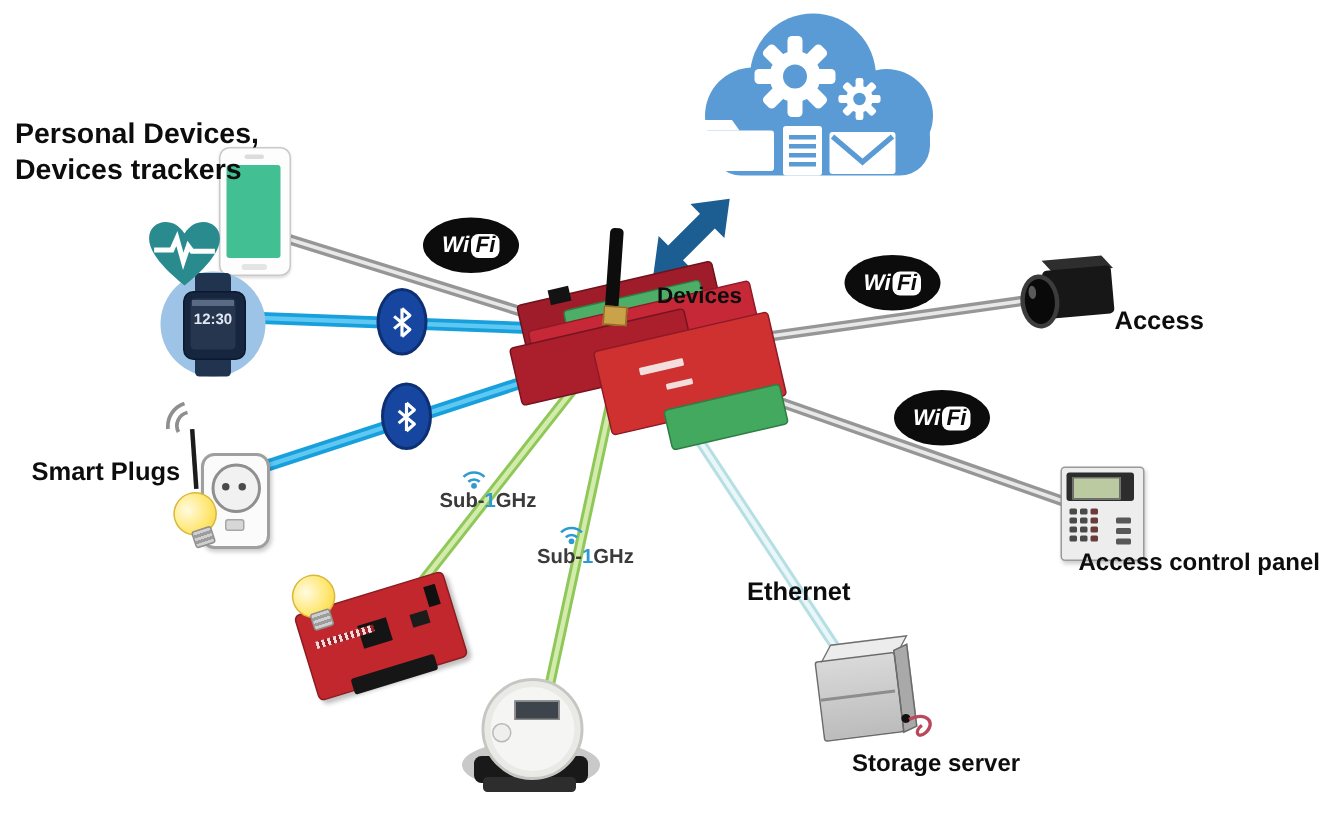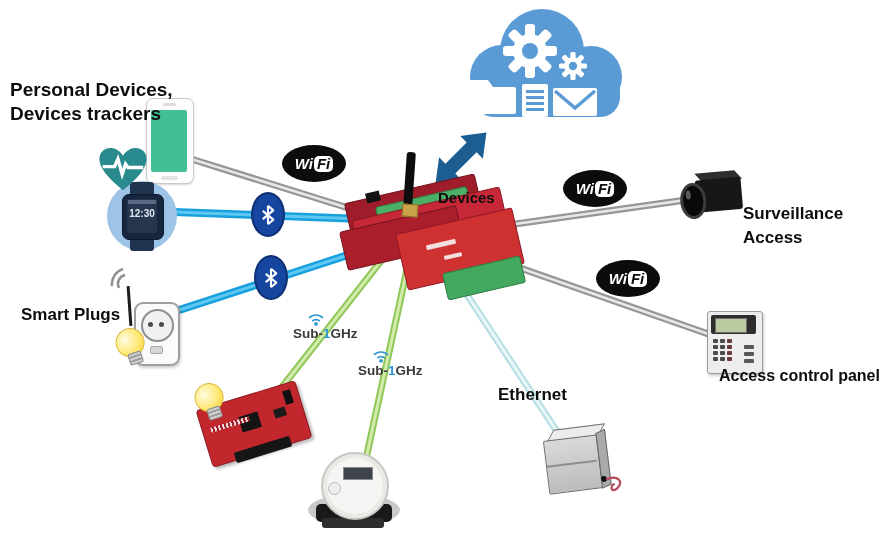--- a/index.html
+++ b/index.html
@@ -375,20 +375,20 @@
     </svg>
     <span>Sub-</span><span class="one">1</span><span>GHz</span>
   </div>
 
   <div class="lbl" style="left:10px;top:78px;font-size:19px">
     <div>Personal Devices,</div>
     <div>Devices trackers</div>
   </div>
   <div class="lbl" style="left:21px;top:303px">Smart Plugs</div>
   <div class="lbl" style="left:498px;top:383px">Ethernet</div>
+  <div class="lbl" style="left:568px;top:498px;font-size:16px">Storage server</div>
   <div class="lbl" style="left:719px;top:364px;font-size:16px">Access control panel</div>
   <div class="lbl" style="left:743px;top:202px">
-    <div>Surveillance</div>
     <div>Access</div>
   </div>
   <div class="lbl small" style="left:438px;top:186px">Devices</div>
 
 </div>
 
 </body></html>

